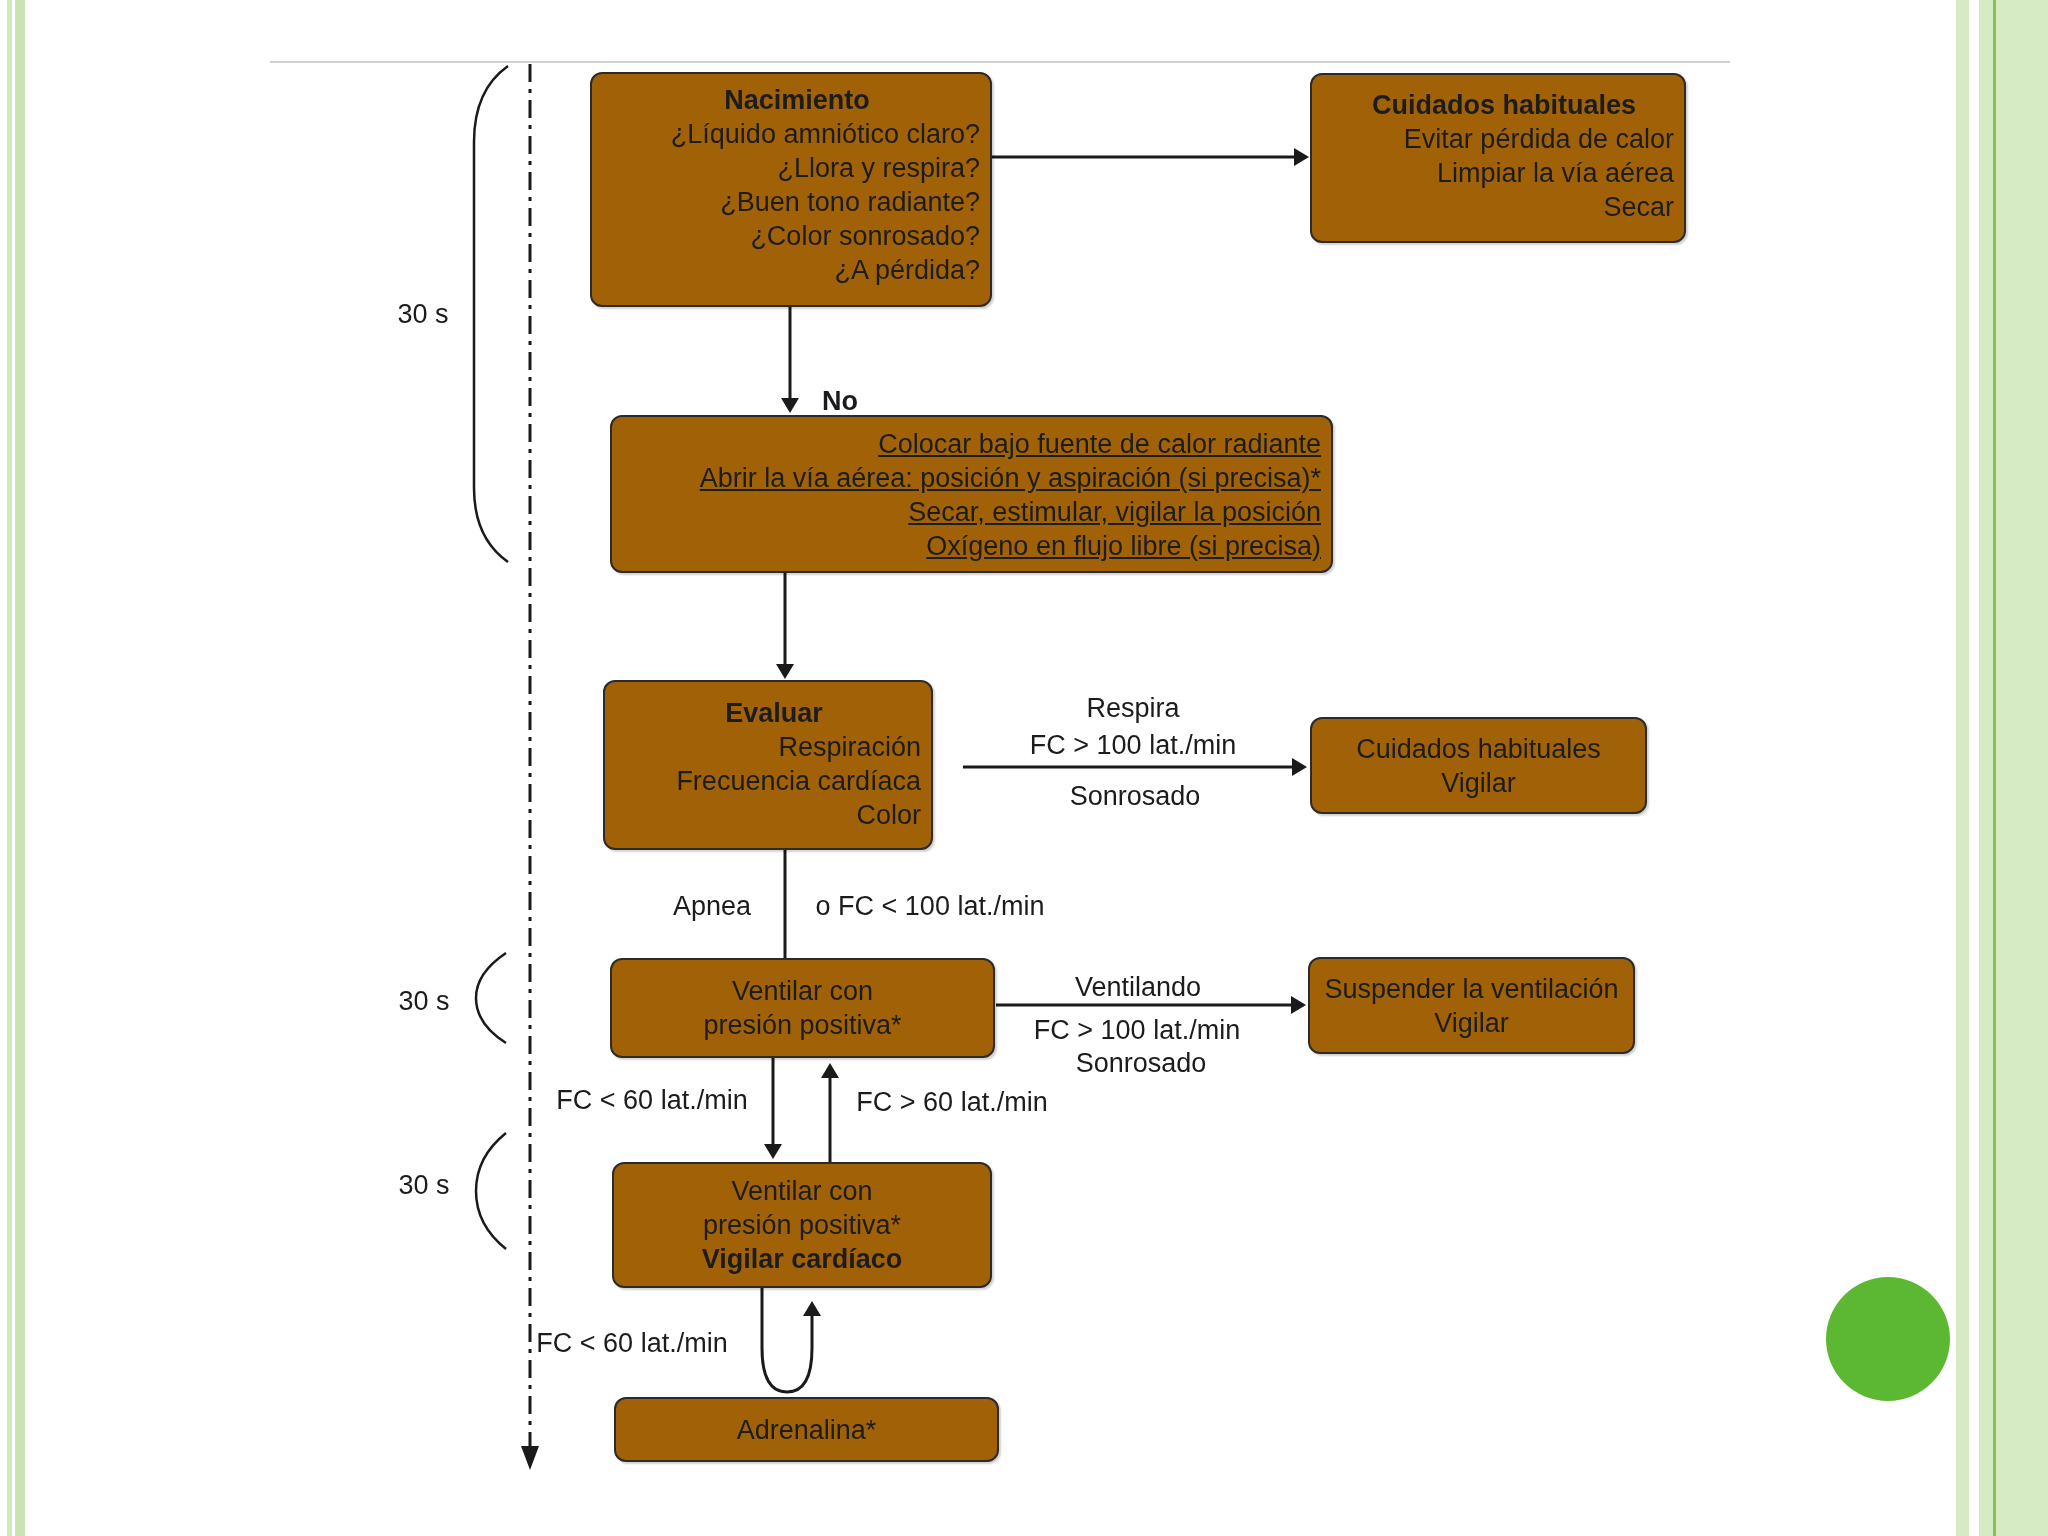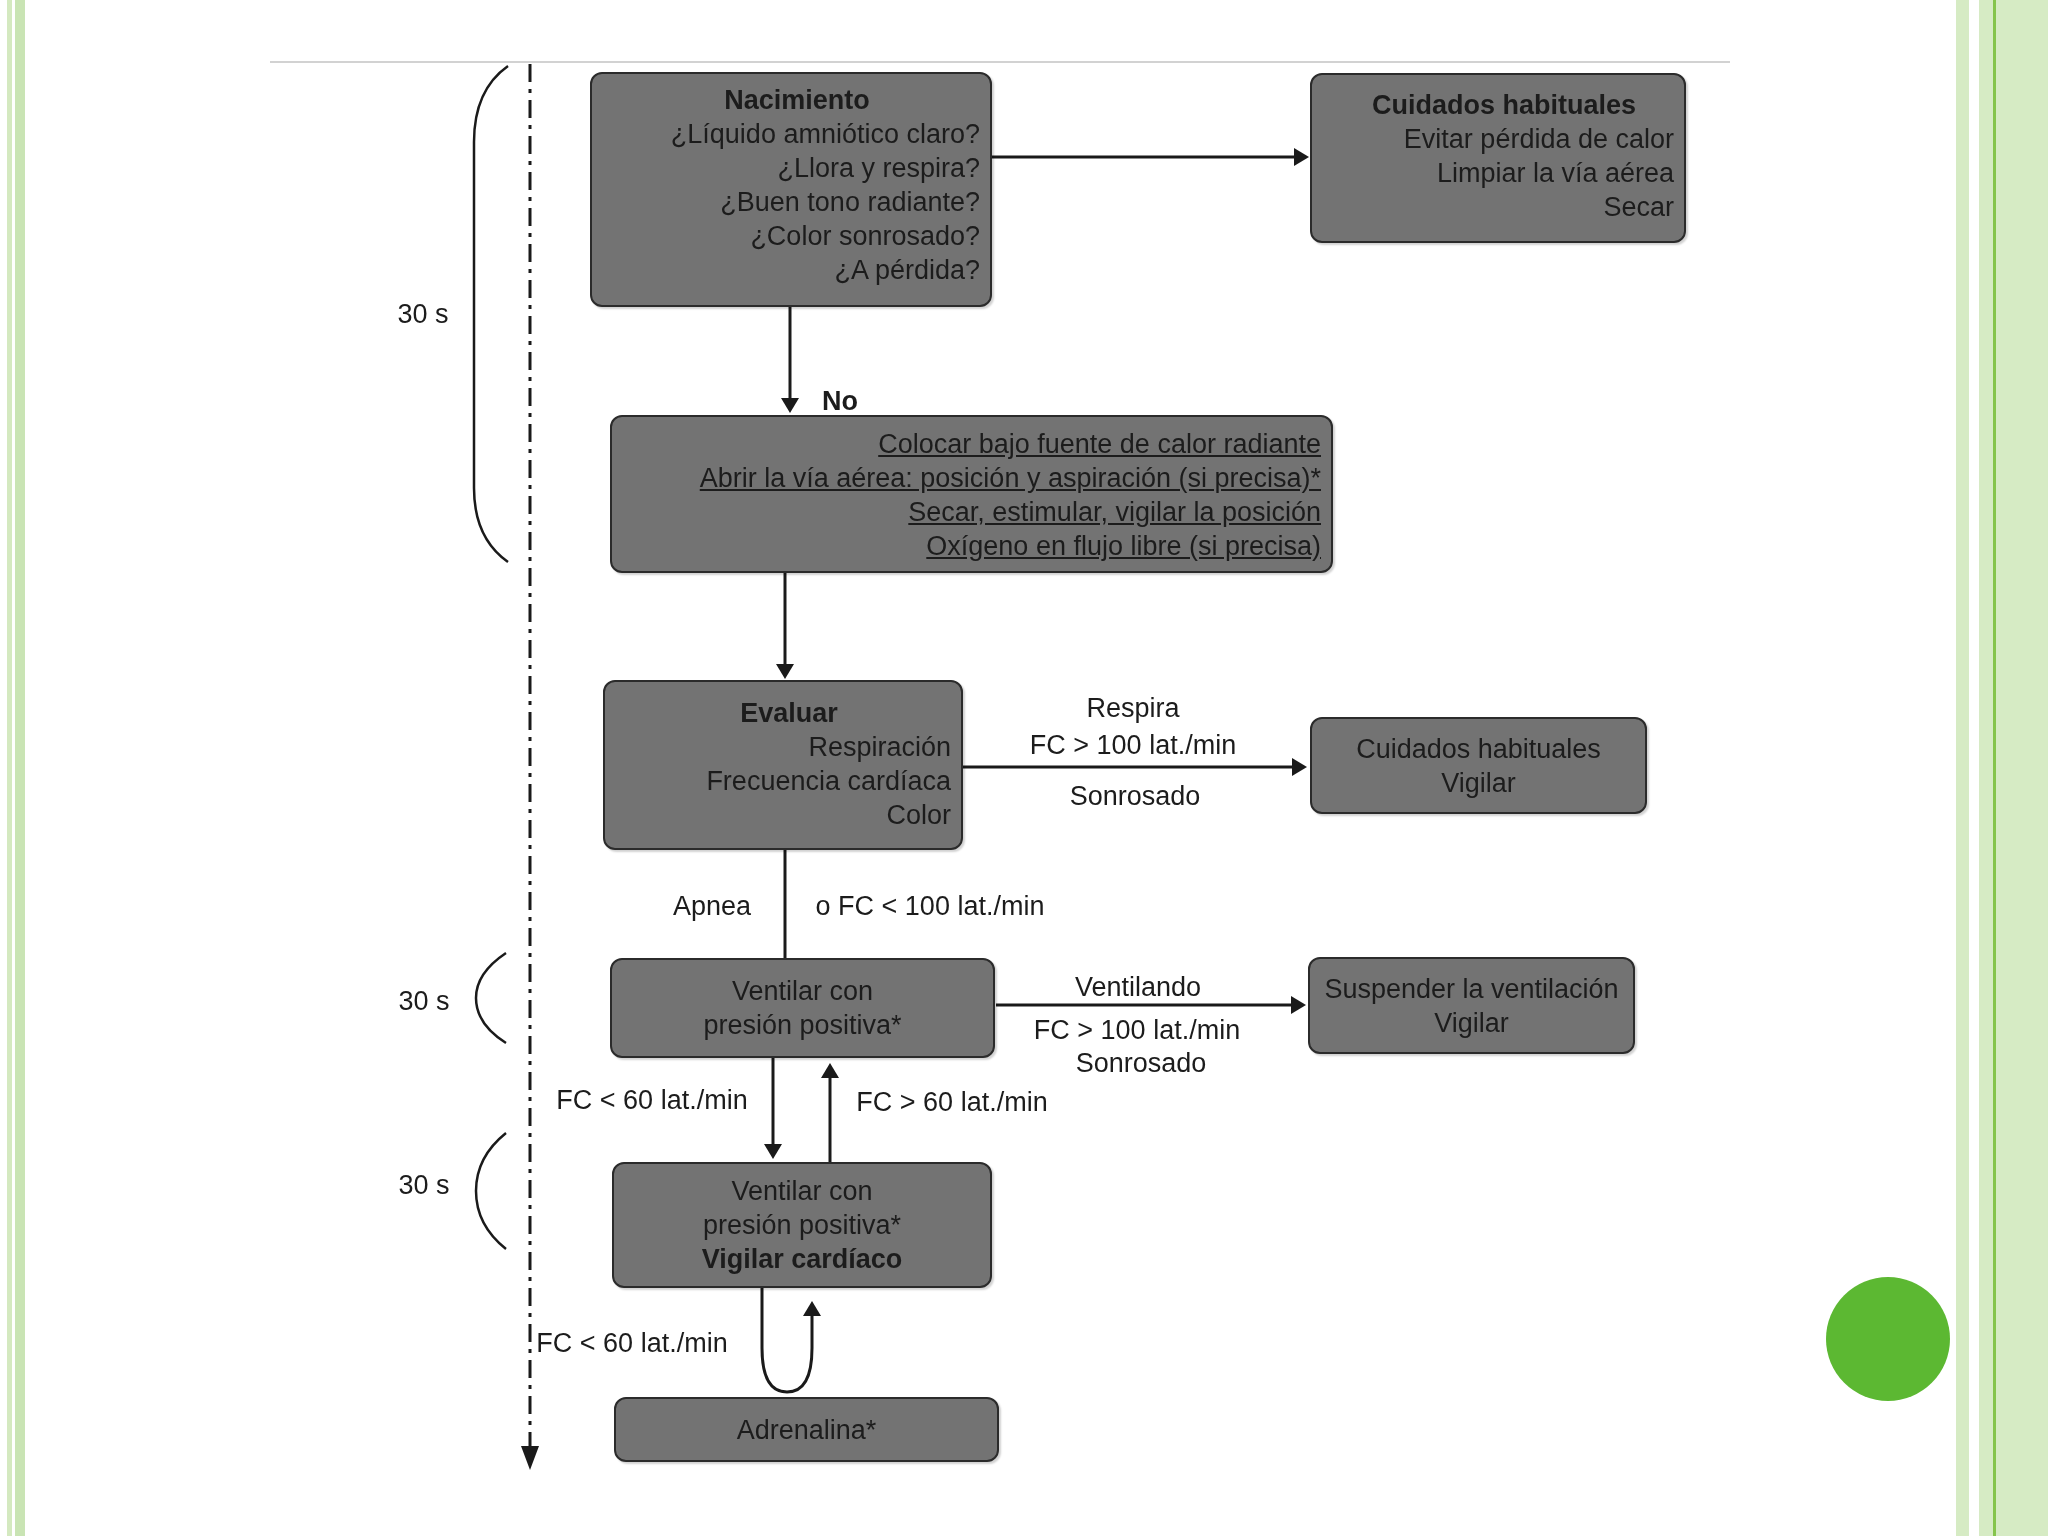--- a/index.html
+++ b/index.html
@@ -6,21 +6,21 @@
   .slide{
     position:relative;width:2048px;height:1536px;background:#ffffff;overflow:hidden;
     font-family:"Liberation Sans",sans-serif;color:#1c1c1c;
   }
   
   .vstripe{position:absolute;top:0;bottom:0;}
   .circle{position:absolute;border-radius:50%;}
   .divider{position:absolute;height:2px;background:#d2d2d2;}
   
   .fbox{
-    position:absolute;background:#737373;border:2px solid #2b2b2b;border-radius:12px;
+    position:absolute;background:#a16207;border:2px solid #2b2b2b;border-radius:12px;
     box-sizing:border-box;font-size:27px;line-height:34px;
     box-shadow:2px 2px 2px rgba(0,0,0,0.18);
   }
   .fbox .btitle{font-weight:bold;text-align:center;}
   .fbox .bline{text-align:right;}
   .fbox.padded{padding:9px 10px 0 22px;}
   .fbox.centered{display:flex;flex-direction:column;align-items:center;justify-content:center;text-align:center;}
   .boldline{font-weight:bold;}
   
   .lbl{position:absolute;transform:translate(-50%,-50%);font-size:27px;white-space:nowrap;}
@@ -93,21 +93,21 @@
     <div class="bline">Secar</div>
   </div>
 
   <div class="fbox padded" style="left:610px;top:415px;width:723px;height:158px;padding-top:10px;padding-left:26px;text-decoration:underline;">
     <div class="bline">Colocar bajo fuente de calor radiante</div>
     <div class="bline">Abrir la vía aérea: posición y aspiración (si precisa)*</div>
     <div class="bline">Secar, estimular, vigilar la posición</div>
     <div class="bline">Oxígeno en flujo libre (si precisa)</div>
   </div>
 
-  <div class="fbox padded" style="left:603px;top:680px;width:360px;height:170px;padding-top:14px;">
+  <div class="fbox padded" style="left:603px;top:680px;width:330px;height:170px;padding-top:14px;">
     <div class="btitle">Evaluar</div>
     <div class="bline">Respiración</div>
     <div class="bline">Frecuencia cardíaca</div>
     <div class="bline">Color</div>
   </div>
 
   <div class="fbox centered" style="left:1310px;top:717px;width:337px;height:97px;">
     <div>Cuidados habituales</div>
     <div>Vigilar</div>
   </div>

